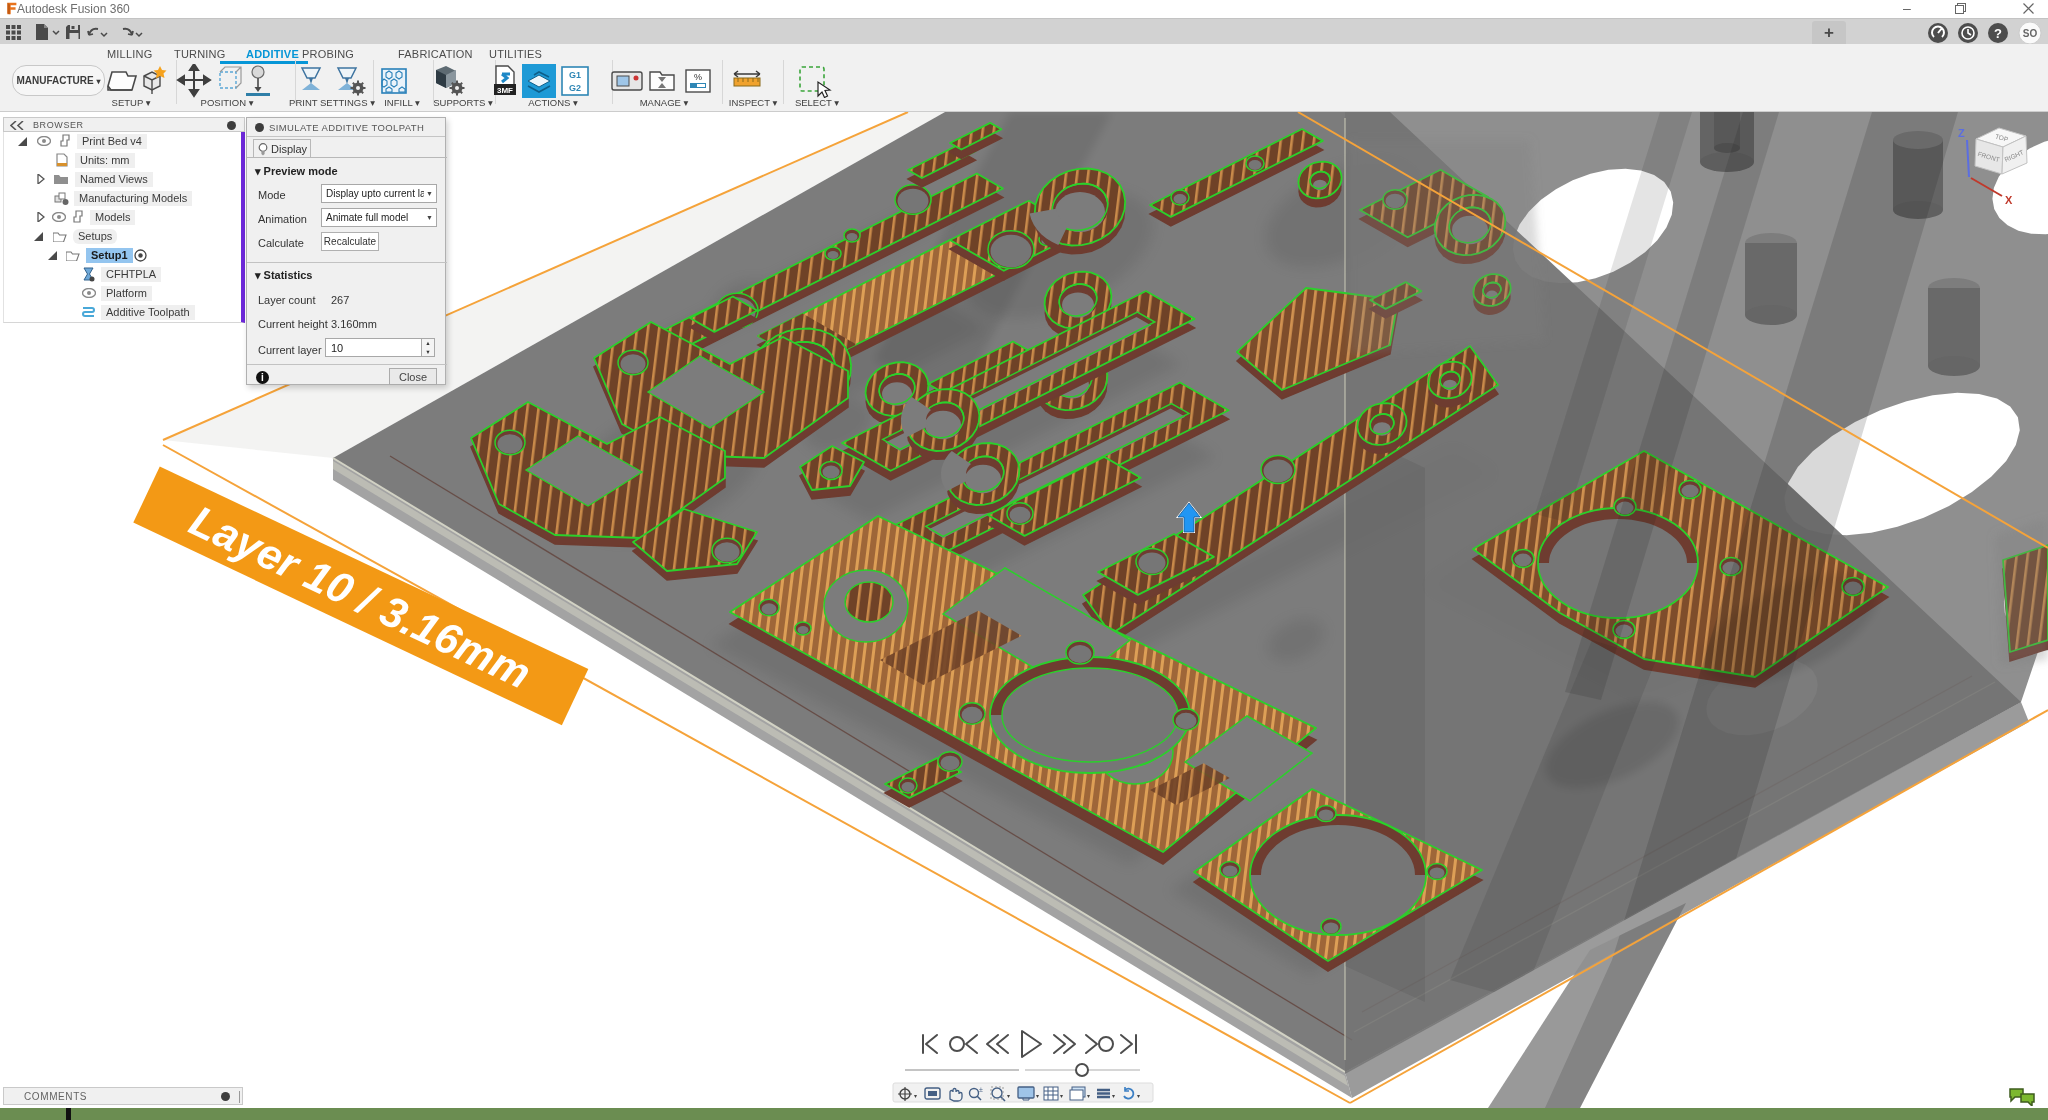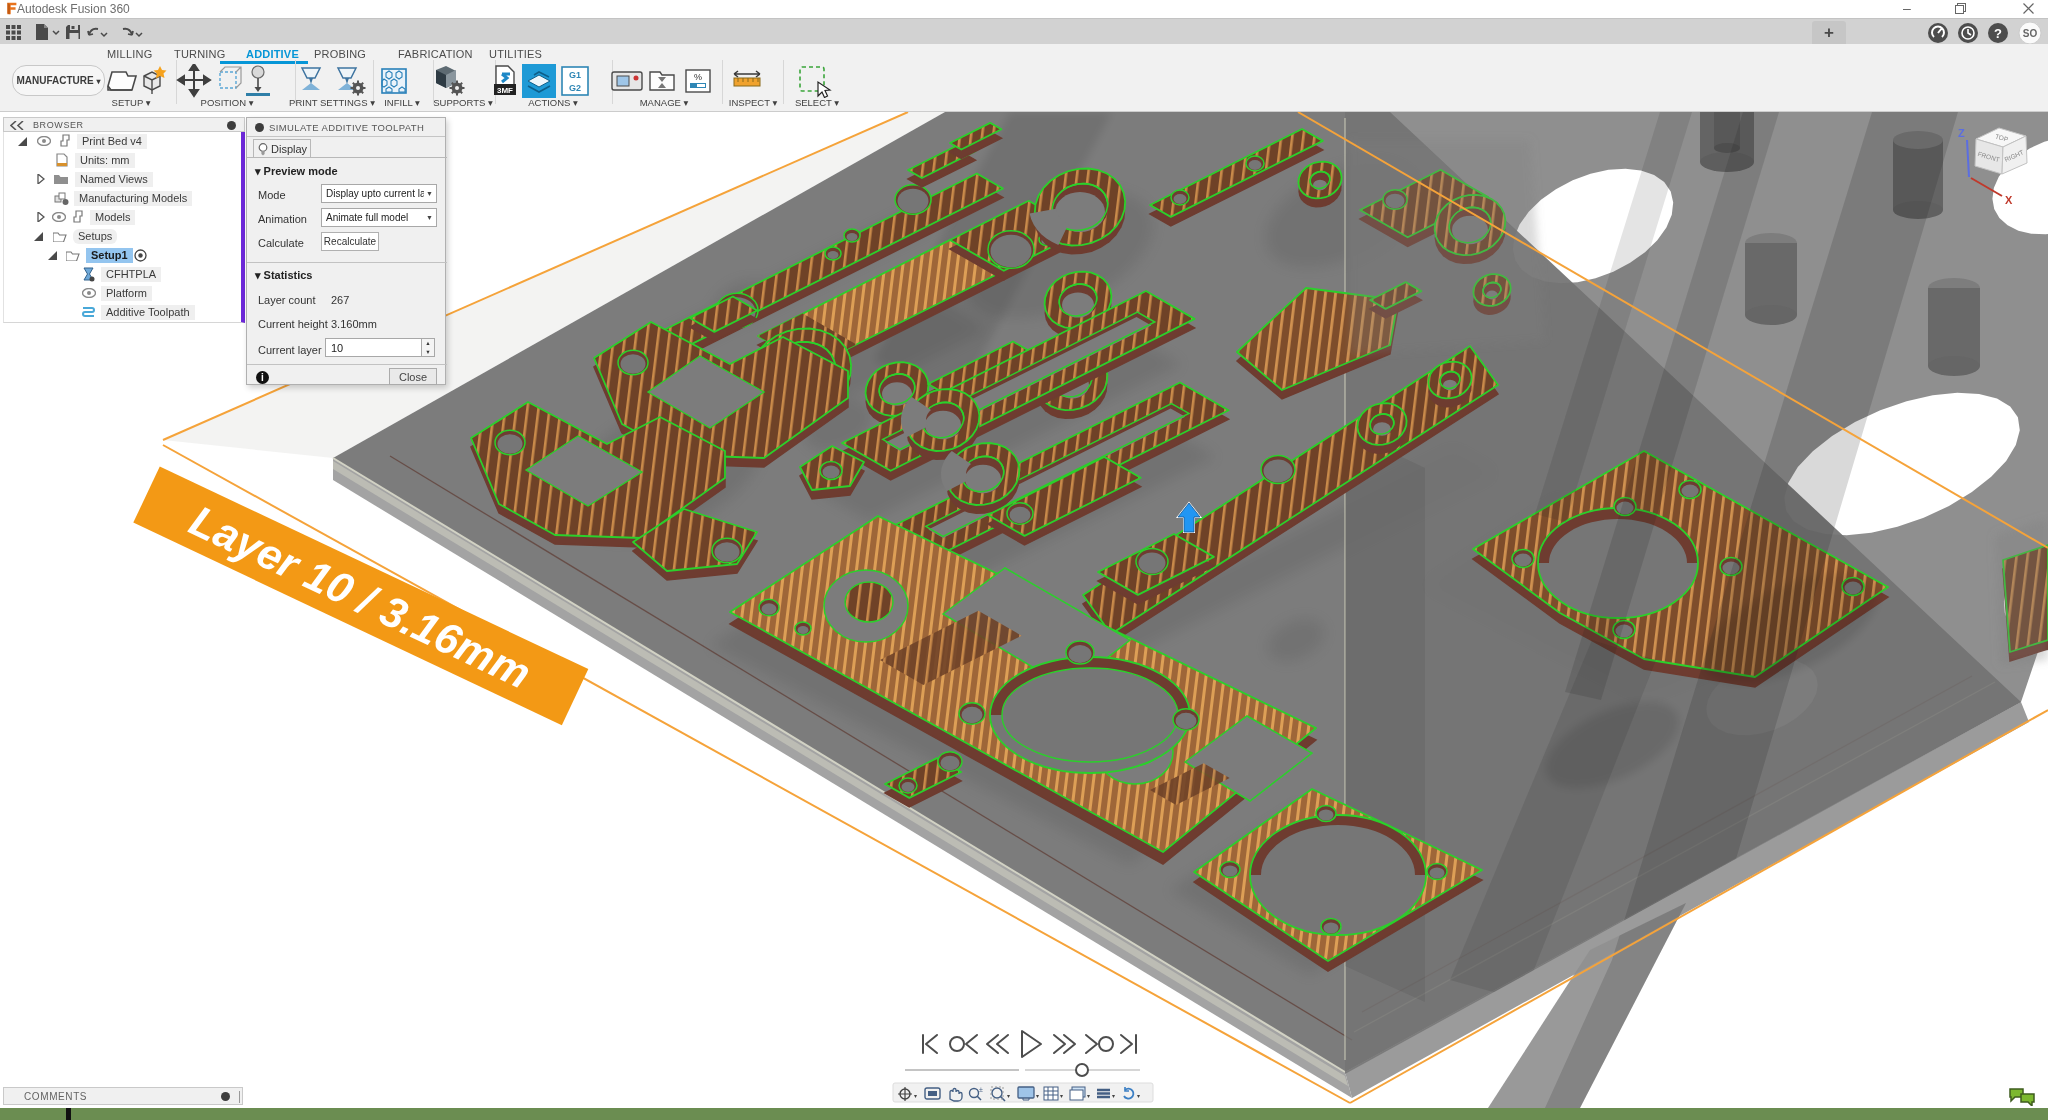--- a/index.html
+++ b/index.html
@@ -575,21 +575,21 @@
       <text x="71" y="15.5" font-size="13" font-weight="bold" fill="#fff" text-anchor="middle" font-family="Liberation Sans">?</text>
     <circle cx="103" cy="11" r="11" fill="#fafafa" stroke="#cccccc"></circle>
       <text x="103" y="15" font-size="10" font-weight="bold" fill="#666" text-anchor="middle" font-family="Liberation Sans">SO</text>
   </svg>
 </div>
 
 <div id="ribbon">
   <div class="rtab" style="left:107px;">MILLING</div>
   <div class="rtab" style="left:174px;">TURNING</div>
   <div class="rtab" style="left:246px;color:#0696d7;font-weight:bold;">ADDITIVE</div>
-  <div class="rtab" style="left:314px;">PROBING</div>
+  <div class="rtab" style="left:302px;">PROBING</div>
   <div class="rtab" style="left:398px;">FABRICATION</div>
   <div class="rtab" style="left:489px;">UTILITIES</div>
   <div style="position:absolute;left:220px;top:17px;width:88px;height:3px;background:#0696d7;"></div>
   <div id="mfgbtn">MANUFACTURE <span style="font-size:8px;">▾</span></div>
 
   <div class="gsep" style="left:176px;"></div>
   <div class="gsep" style="left:295px;"></div>
   <div class="gsep" style="left:373px;"></div>
   <div class="gsep" style="left:433px;"></div>
   <div class="gsep" style="left:495px;"></div>

